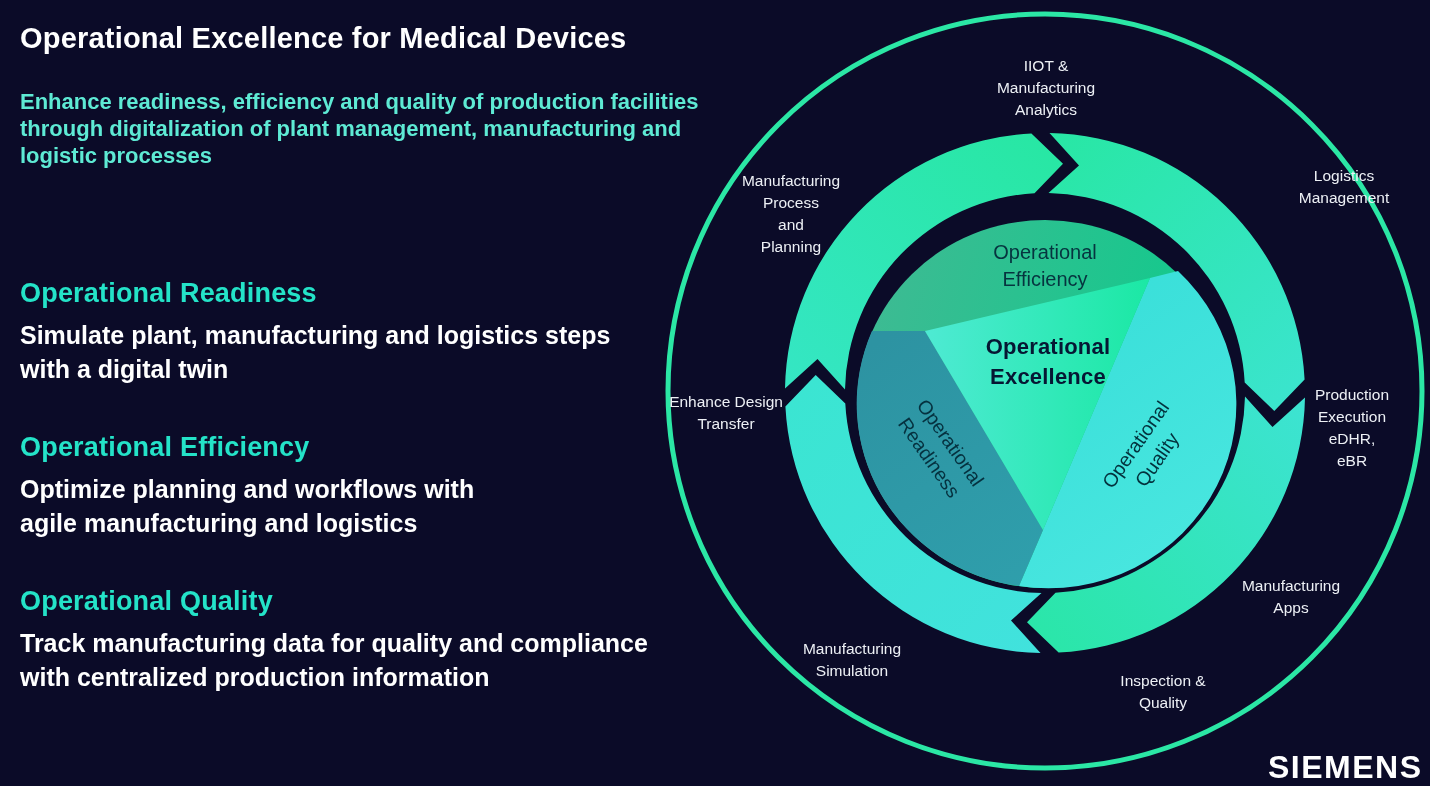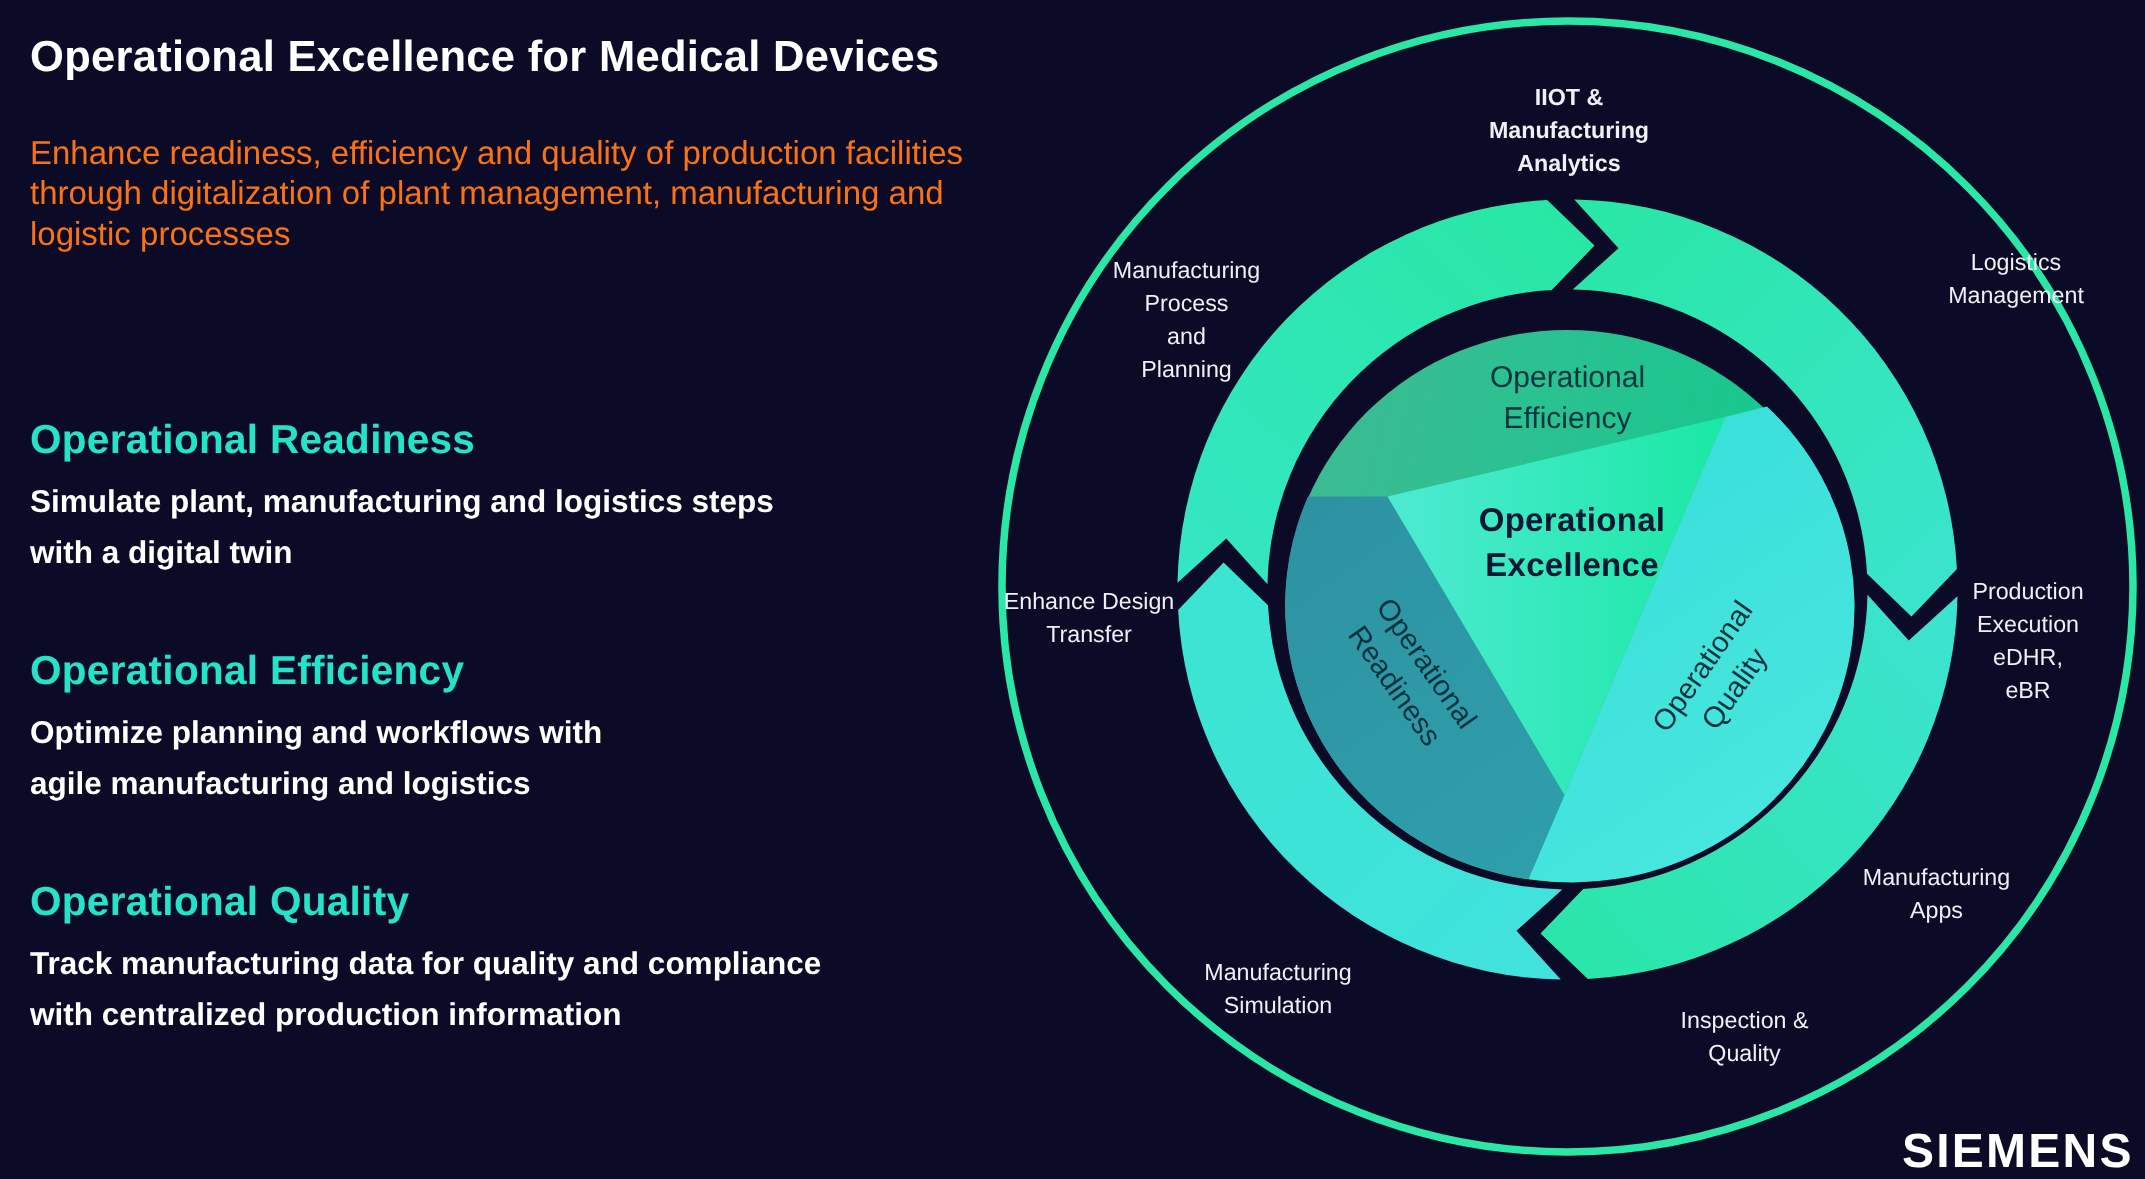--- a/index.html
+++ b/index.html
@@ -12,45 +12,45 @@
   }
   .slide{position:absolute;inset:0;width:1430px;height:600px;}
 
   
   .title{
     position:absolute;left:20px;top:22px;margin:0;
     font-size:29px;font-weight:bold;color:#ffffff;letter-spacing:.2px;
   }
   .subtitle{
     position:absolute;left:20px;top:88px;margin:0;
-    font-size:22px;font-weight:400;color:#f97316;
+    font-size:22px;font-weight:700;color:#5eead4;
     line-height:27px;white-space:pre-line;
   }
   .feature{position:absolute;left:20px;margin:0;}
   .feature-readiness{top:278px;}
   .feature-efficiency{top:432px;}
   .feature-quality{top:586px;}
   .feature h2{
     margin:0 0 9px 0;font-size:27px;font-weight:bold;color:#24e3c8;letter-spacing:.2px;
   }
   .feature p{
-    margin:0;font-size:21px;font-weight:bold;color:#ffffff;
+    margin:0;font-size:25px;font-weight:bold;color:#ffffff;
     line-height:34px;white-space:pre-line;
   }
 
   
   .diagram{position:absolute;inset:0;}
   .diagram svg{position:absolute;left:0;top:0;}
 
   .ring-label{
     position:absolute;transform:translate(-50%,-50%);
     text-align:center;font-size:15.5px;line-height:1.42;
     color:#edf0f5;white-space:pre-line;
   }
-  #lbl-iiot{left:1046px;top:88px;font-weight:bold;}
+  #lbl-iiot{left:1046px;top:88px;}
   #lbl-logistics{left:1344px;top:187px;}
   #lbl-production{left:1352px;top:428px;}
   #lbl-apps{left:1291px;top:597px;}
   #lbl-inspection{left:1163px;top:692px;}
   #lbl-simulation{left:852px;top:660px;}
   #lbl-transfer{left:726px;top:413px;}
   #lbl-process{left:791px;top:214px;}
 
   .sector-label{
     position:absolute;text-align:center;white-space:pre-line;

